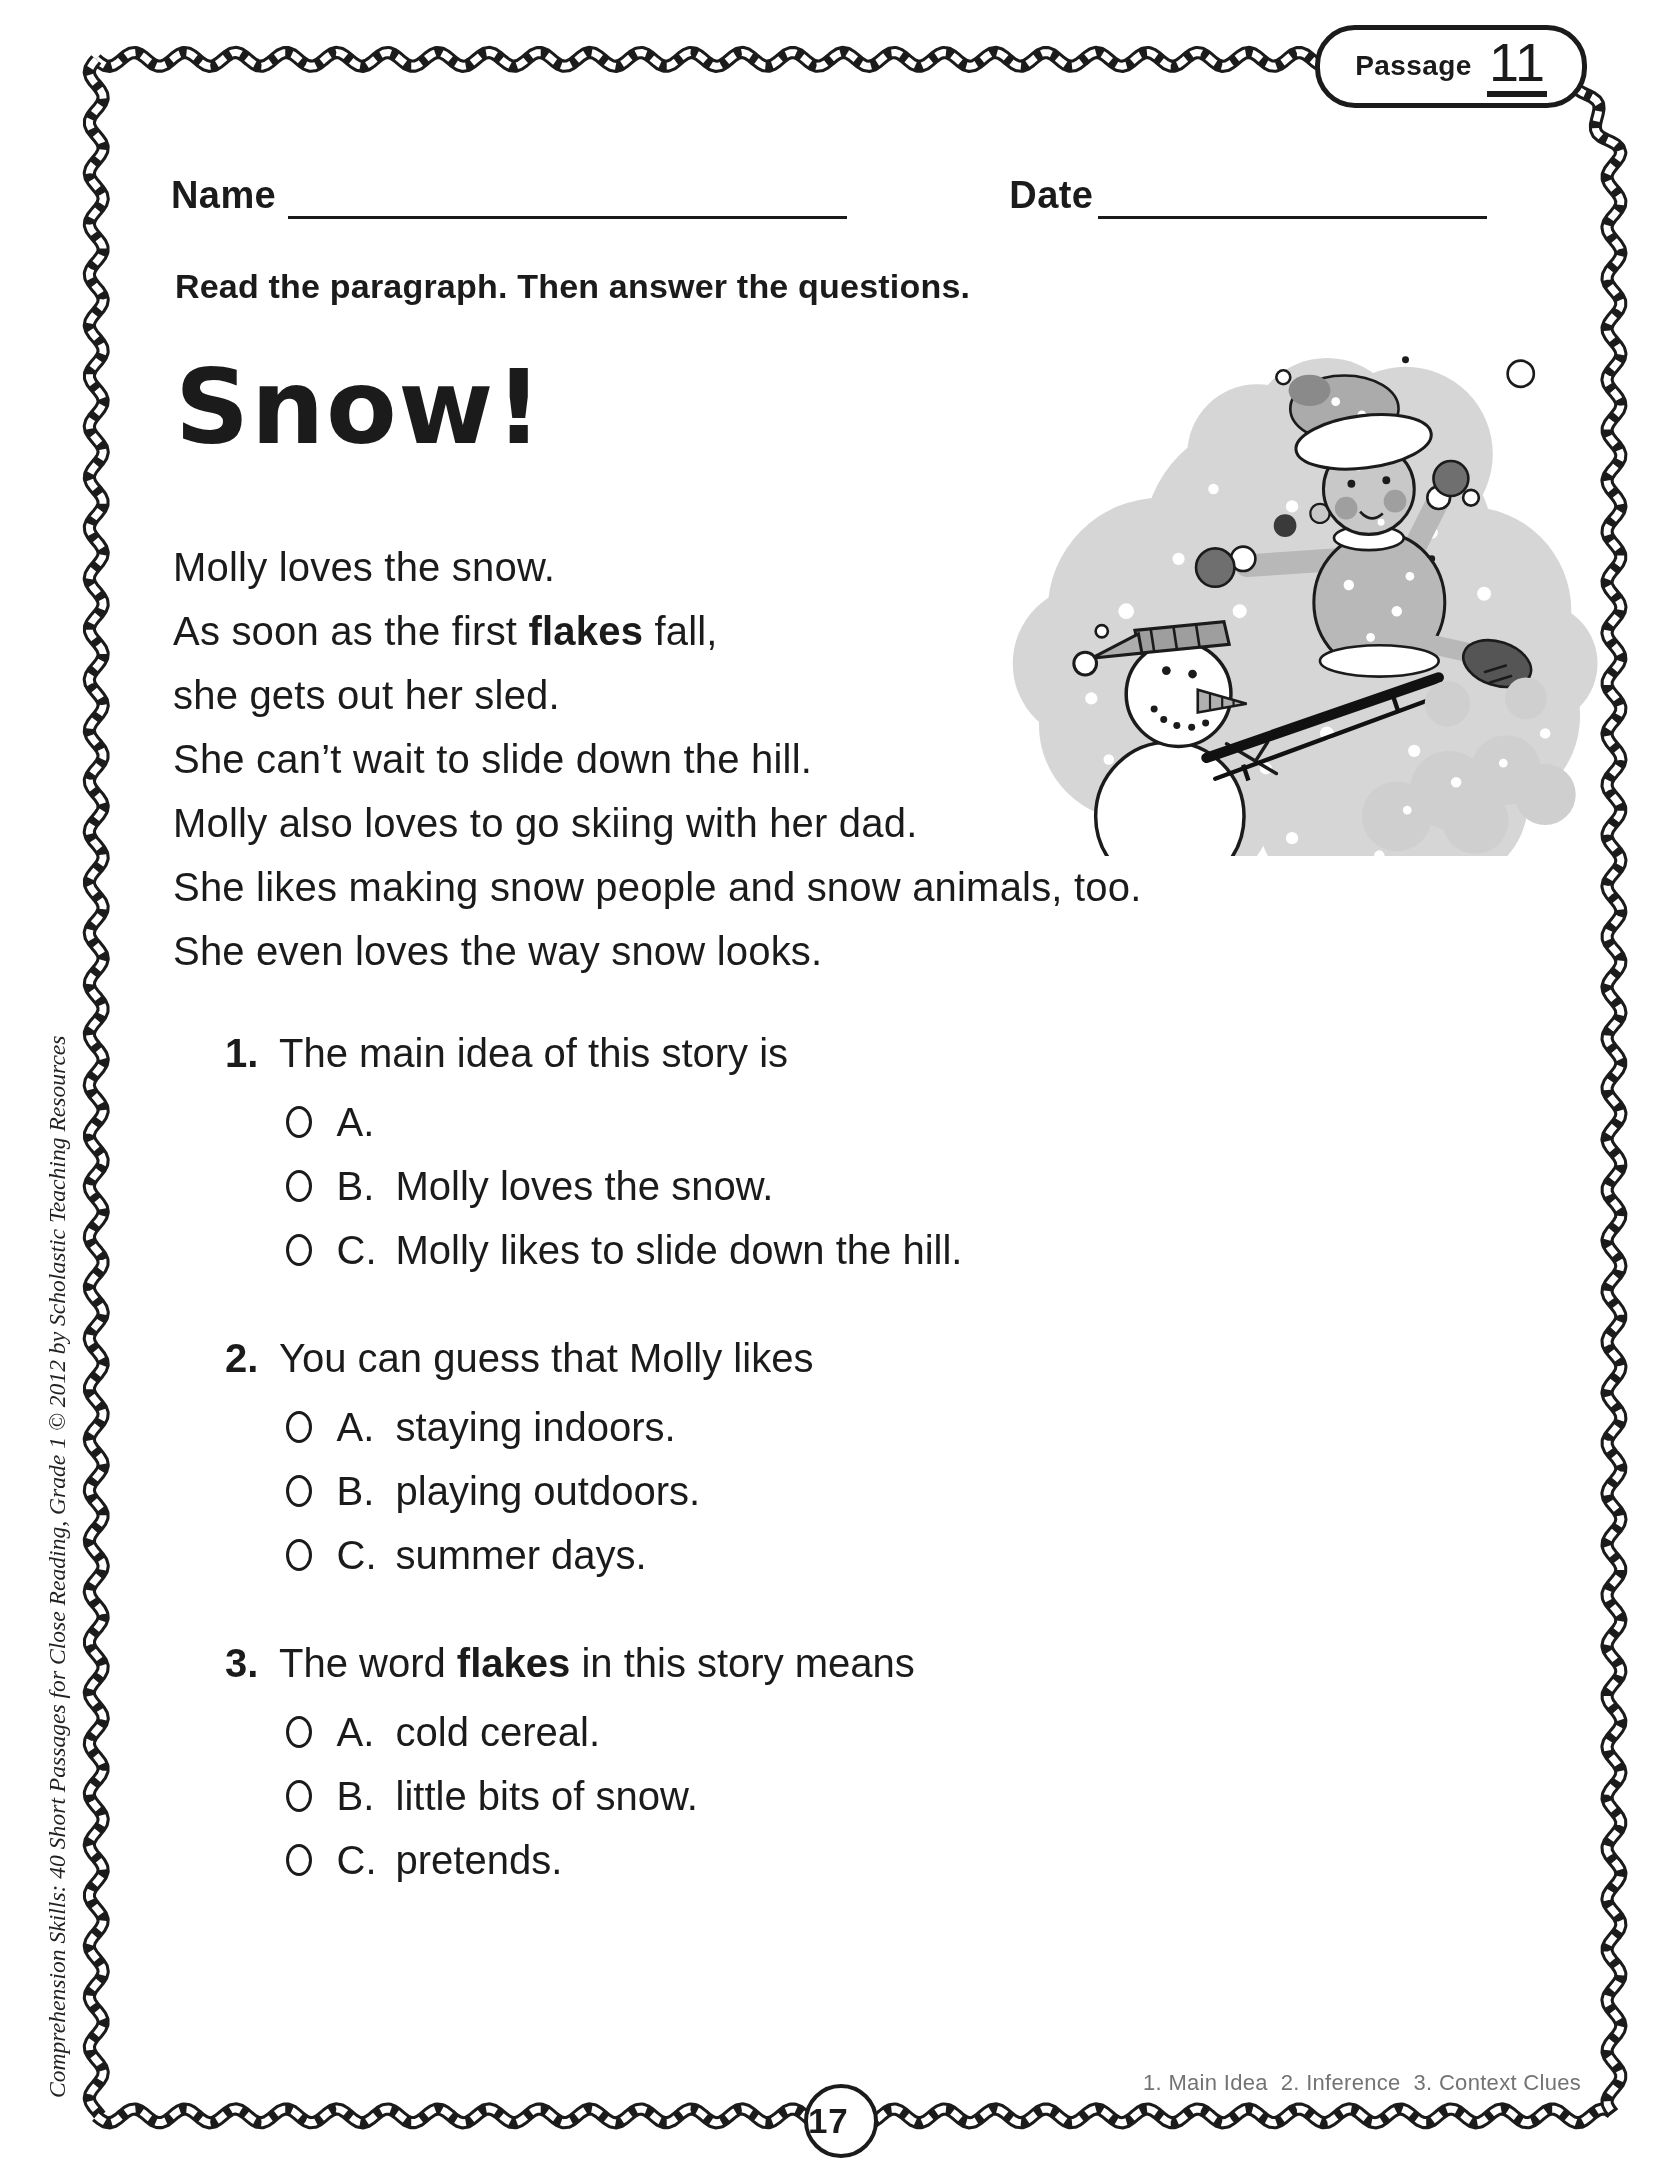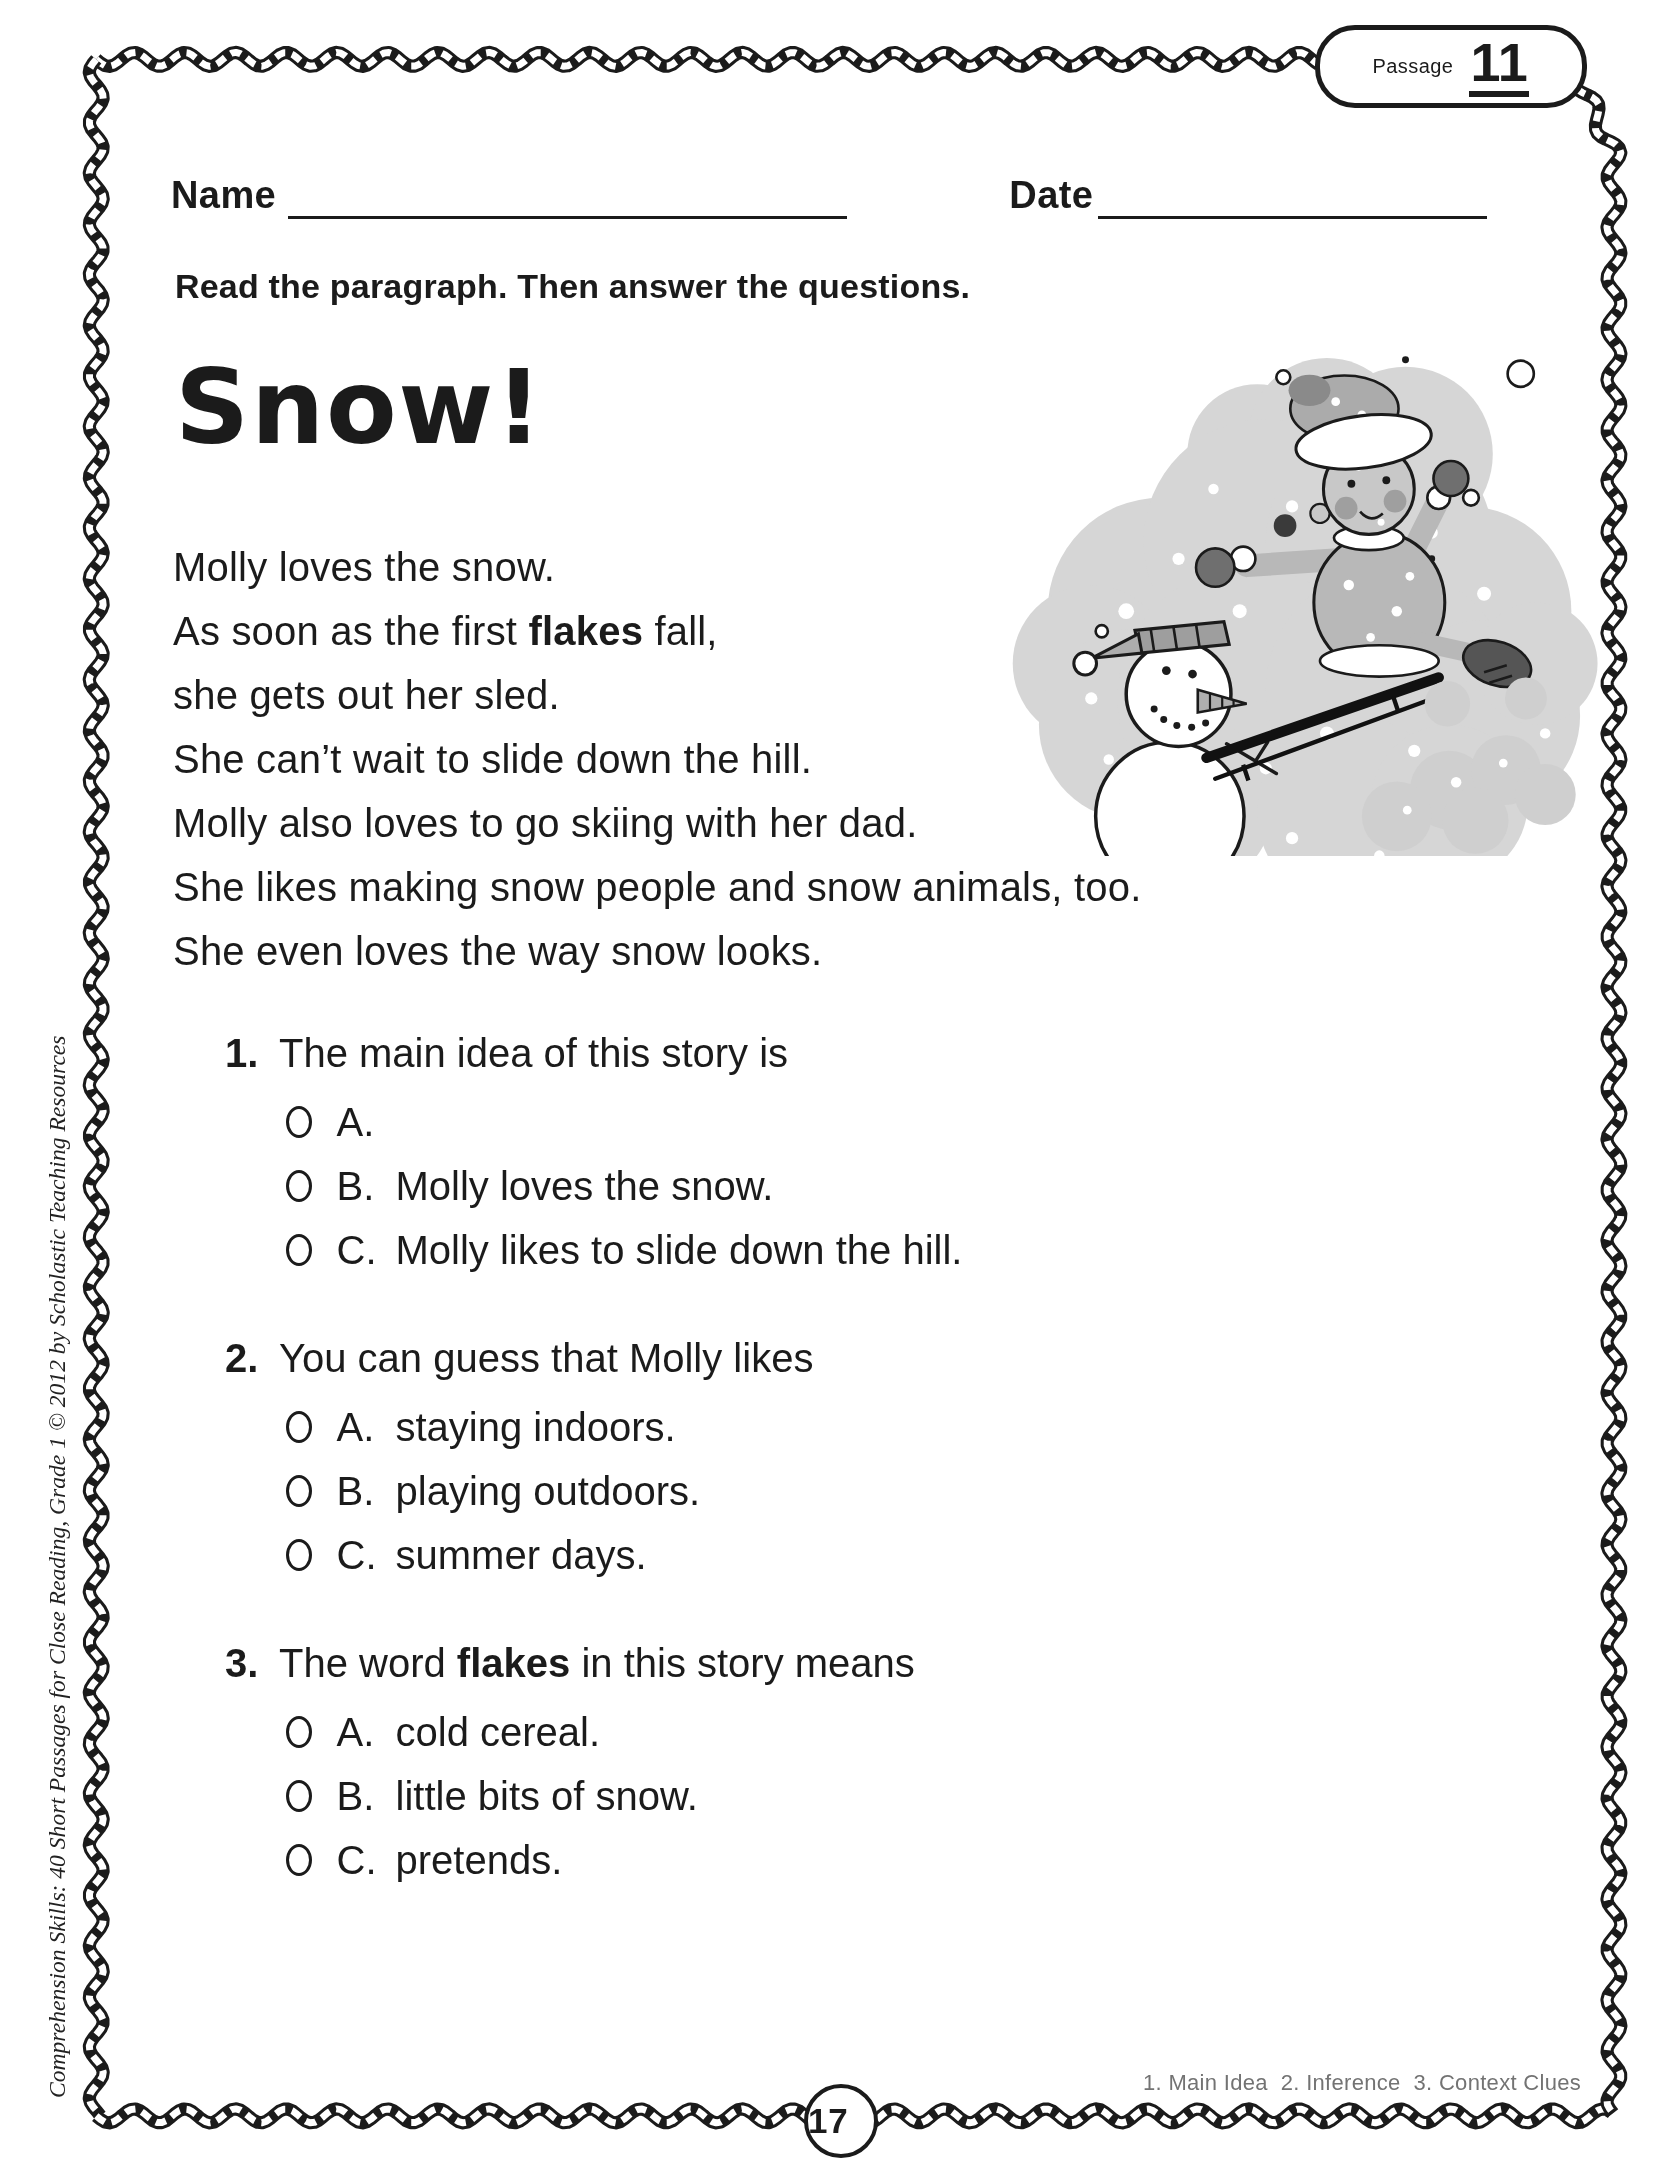--- a/index.html
+++ b/index.html
@@ -8,22 +8,22 @@
     font-family:"Liberation Sans",sans-serif;color:#1b1b1b;
   }
   #border-svg{position:absolute;left:0;top:0;width:1677px;height:2177px;z-index:1;}
 
   
   .badge{
     position:absolute;left:1315px;top:24.5px;width:262px;height:73px;z-index:3;
     background:#fff;border:5.2px solid #1b1b1b;border-radius:40px;
     display:flex;align-items:center;justify-content:center;gap:15.7px;
   }
-  .badge-label{font-size:20px;font-weight:normal;letter-spacing:0.4px;}
-  .badge-number{font-size:54px;font-weight:bold;line-height:1;border-bottom:6.1px solid #1b1b1b;padding:0 1.7px 1.7px 1.7px;}
+  .badge-label{font-size:28px;font-weight:bold;letter-spacing:0.4px;}
+  .badge-number{font-size:54px;font-weight:normal;line-height:1;border-bottom:6.1px solid #1b1b1b;padding:0 1.7px 1.7px 1.7px;}
 
   
   .name-row{position:absolute;left:171px;top:164px;width:1319px;display:flex;align-items:flex-end;z-index:2;}
   .field-label{font-size:38px;font-weight:bold;letter-spacing:0.4px;line-height:1;padding-bottom:5.2px;margin-top:12px;}
   .write-line{border-bottom:3.1px solid #1b1b1b;height:51px;}
   .name-line{width:559px;margin-left:12.2px;}
   .date-gap{width:162px;}
   .date-line{width:389px;margin-left:5.2px;}
 
   .instruction{position:absolute;left:175px;top:267px;font-size:34px;font-weight:bold;letter-spacing:0.2px;z-index:2;}

